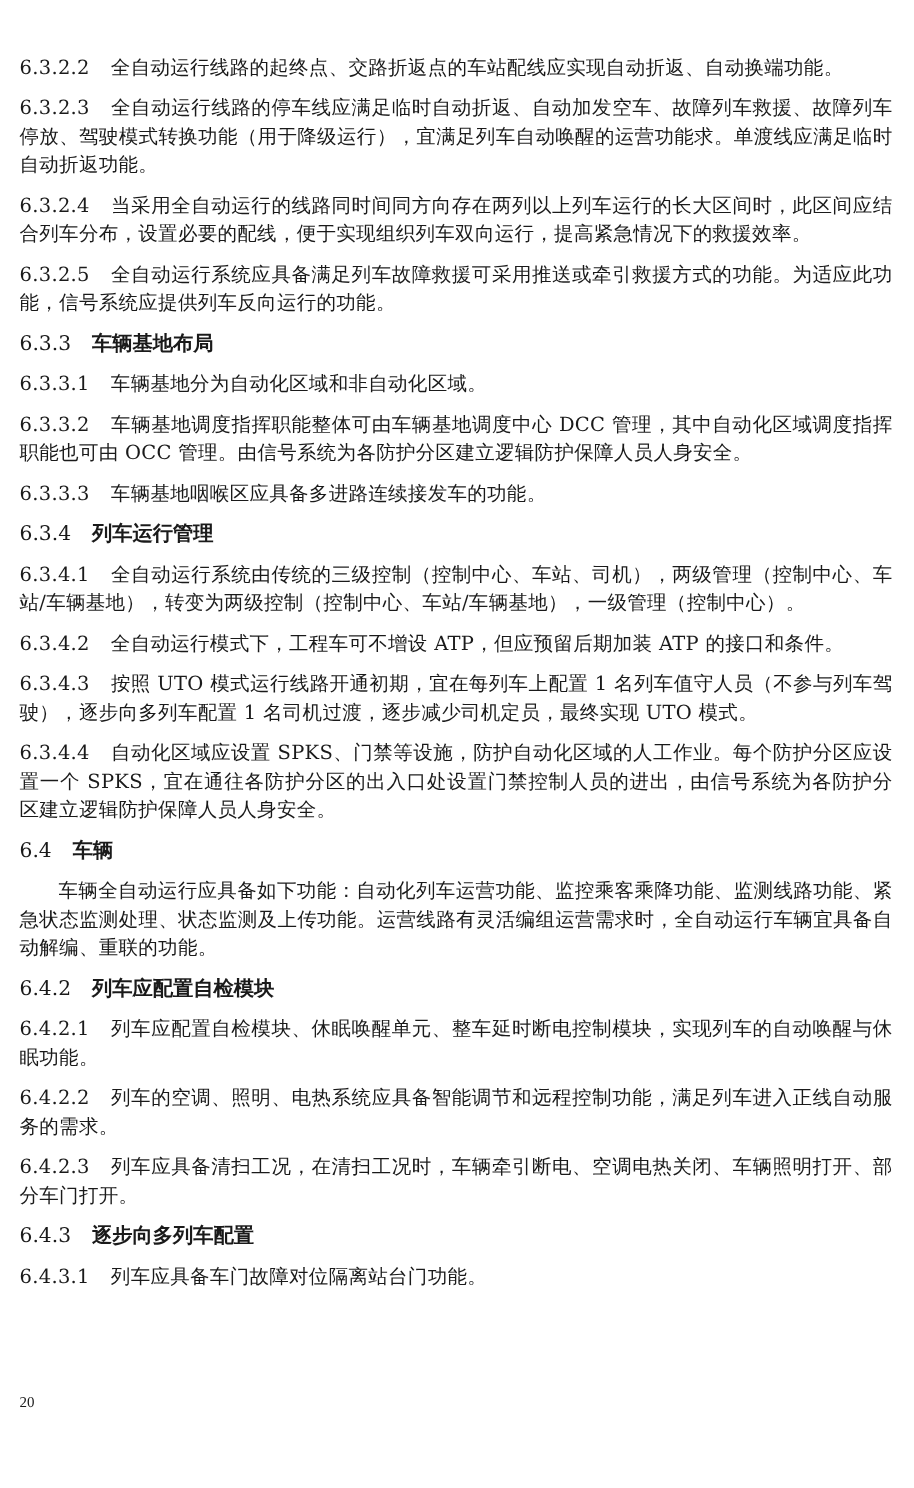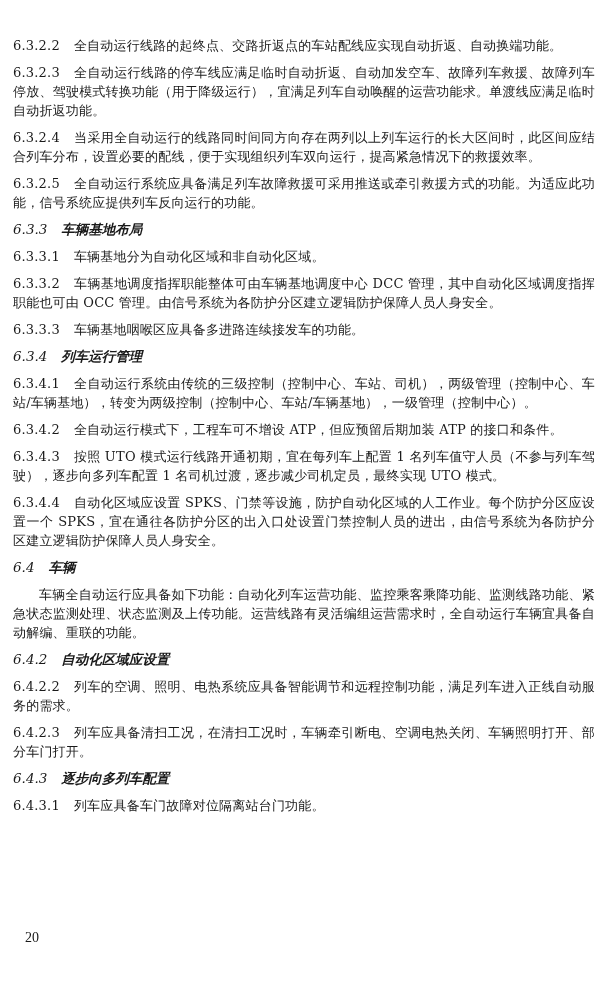--- a/index.html
+++ b/index.html
@@ -7,44 +7,45 @@
       width: 609px; height: 992px; overflow: hidden;
       font-family: "DejaVu Serif", "Liberation Serif", serif;
       color: #1a1a1a;
     }
     .page { position: relative; padding: 36px 14px 0 13px; }
     .p {
       font-size: 13px; line-height: 19px; margin: 0 0 8px 0;
       letter-spacing: 0.2px; text-align: justify;
     }
     .p .num { margin-right: 14px; margin-top: 48px; }
-    .h { font-size: 13.5px; line-height: 19px; margin: 0 0 8px 0; font-weight: bold; font-family: "DejaVu Sans", "Liberation Sans", sans-serif; font-style: italic; }
+    .h { font-size: 13.5px; line-height: 19px; margin: 0 0 8px 0; font-weight: bold; font-family: "DejaVu Sans", "Liberation Sans", sans-serif; }
     .h .num { font-weight: normal; font-family: "DejaVu Serif", "Liberation Serif", serif; margin-right: 14px; }
     .indent { text-indent: 26px; }
-    .page-number { position: absolute; left: 13px; top: 930px; font-size: 14px; font-family: "Liberation Serif", serif; margin-left: 12px; }
+    .page-number { position: absolute; left: 13px; top: 930px; font-size: 10px; font-family: "Liberation Serif", serif; }
   </style>
 </head>
 <body>
 
 <div class="page">
   <div class="p"><span class="num">6.3.2.2</span><span>全自动运行线路的起终点、交路折返点的车站配线应实现自动折返、自动换端功能。</span></div>
   <div class="p"><span class="num">6.3.2.3</span><span>全自动运行线路的停车线应满足临时自动折返、自动加发空车、故障列车救援、故障列车停放、驾驶模式转换功能（用于降级运行），宜满足列车自动唤醒的运营功能求。单渡线应满足临时自动折返功能。</span></div>
   <div class="p"><span class="num">6.3.2.4</span><span>当采用全自动运行的线路同时间同方向存在两列以上列车运行的长大区间时，此区间应结合列车分布，设置必要的配线，便于实现组织列车双向运行，提高紧急情况下的救援效率。</span></div>
   <div class="p"><span class="num">6.3.2.5</span><span>全自动运行系统应具备满足列车故障救援可采用推送或牵引救援方式的功能。为适应此功能，信号系统应提供列车反向运行的功能。</span></div>
   <div class="h"><span class="num">6.3.3</span><span>车辆基地布局</span></div>
   <div class="p"><span class="num">6.3.3.1</span><span>车辆基地分为自动化区域和非自动化区域。</span></div>
   <div class="p"><span class="num">6.3.3.2</span><span>车辆基地调度指挥职能整体可由车辆基地调度中心 DCC 管理，其中自动化区域调度指挥职能也可由 OCC 管理。由信号系统为各防护分区建立逻辑防护保障人员人身安全。</span></div>
   <div class="p"><span class="num">6.3.3.3</span><span>车辆基地咽喉区应具备多进路连续接发车的功能。</span></div>
   <div class="h"><span class="num">6.3.4</span><span>列车运行管理</span></div>
   <div class="p"><span class="num">6.3.4.1</span><span>全自动运行系统由传统的三级控制（控制中心、车站、司机），两级管理（控制中心、车站/车辆基地），转变为两级控制（控制中心、车站/车辆基地），一级管理（控制中心）。</span></div>
   <div class="p"><span class="num">6.3.4.2</span><span>全自动运行模式下，工程车可不增设 ATP，但应预留后期加装 ATP 的接口和条件。</span></div>
   <div class="p"><span class="num">6.3.4.3</span><span>按照 UTO 模式运行线路开通初期，宜在每列车上配置 1 名列车值守人员（不参与列车驾驶），逐步向多列车配置 1 名司机过渡，逐步减少司机定员，最终实现 UTO 模式。</span></div>
   <div class="p"><span class="num">6.3.4.4</span><span>自动化区域应设置 SPKS、门禁等设施，防护自动化区域的人工作业。每个防护分区应设置一个 SPKS，宜在通往各防护分区的出入口处设置门禁控制人员的进出，由信号系统为各防护分区建立逻辑防护保障人员人身安全。</span></div>
   <div class="h"><span class="num">6.4</span><span>车辆</span></div>
   <div class="p indent"><span>车辆全自动运行应具备如下功能：自动化列车运营功能、监控乘客乘降功能、监测线路功能、紧急状态监测处理、状态监测及上传功能。运营线路有灵活编组运营需求时，全自动运行车辆宜具备自动解编、重联的功能。</span></div>
-  <div class="h"><span class="num">6.4.2</span><span>自动化区域应设置</span></div>
+  <div class="h"><span class="num">6.4.2</span><span>列车应配置自检模块</span></div>
+  <div class="p"><span class="num">6.4.2.1</span><span>列车应配置自检模块、休眠唤醒单元、整车延时断电控制模块，实现列车的自动唤醒与休眠功能。</span></div>
   <div class="p"><span class="num">6.4.2.2</span><span>列车的空调、照明、电热系统应具备智能调节和远程控制功能，满足列车进入正线自动服务的需求。</span></div>
   <div class="p"><span class="num">6.4.2.3</span><span>列车应具备清扫工况，在清扫工况时，车辆牵引断电、空调电热关闭、车辆照明打开、部分车门打开。</span></div>
   <div class="h"><span class="num">6.4.3</span><span>逐步向多列车配置</span></div>
   <div class="p"><span class="num">6.4.3.1</span><span>列车应具备车门故障对位隔离站台门功能。</span></div>
 
   <div class="page-number">20</div>
 </div>
 
 </body></html>

